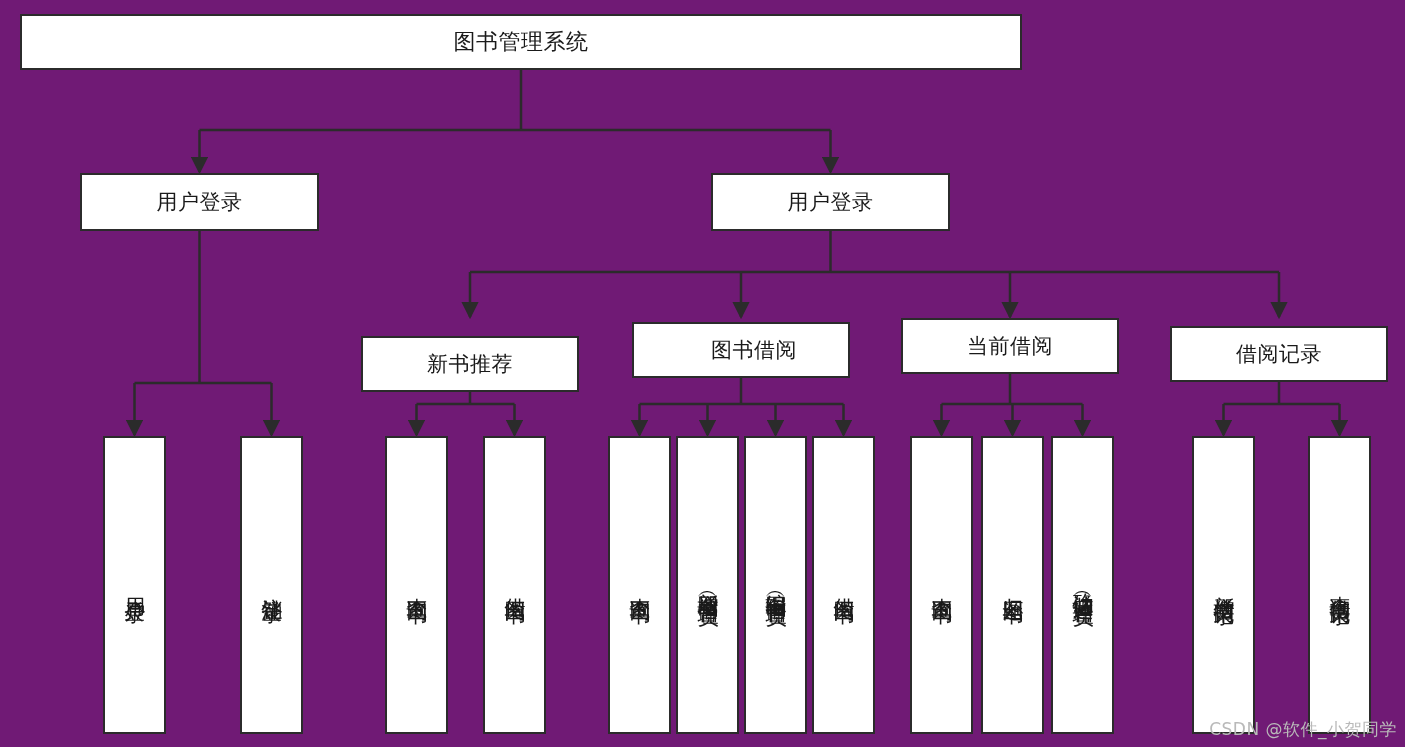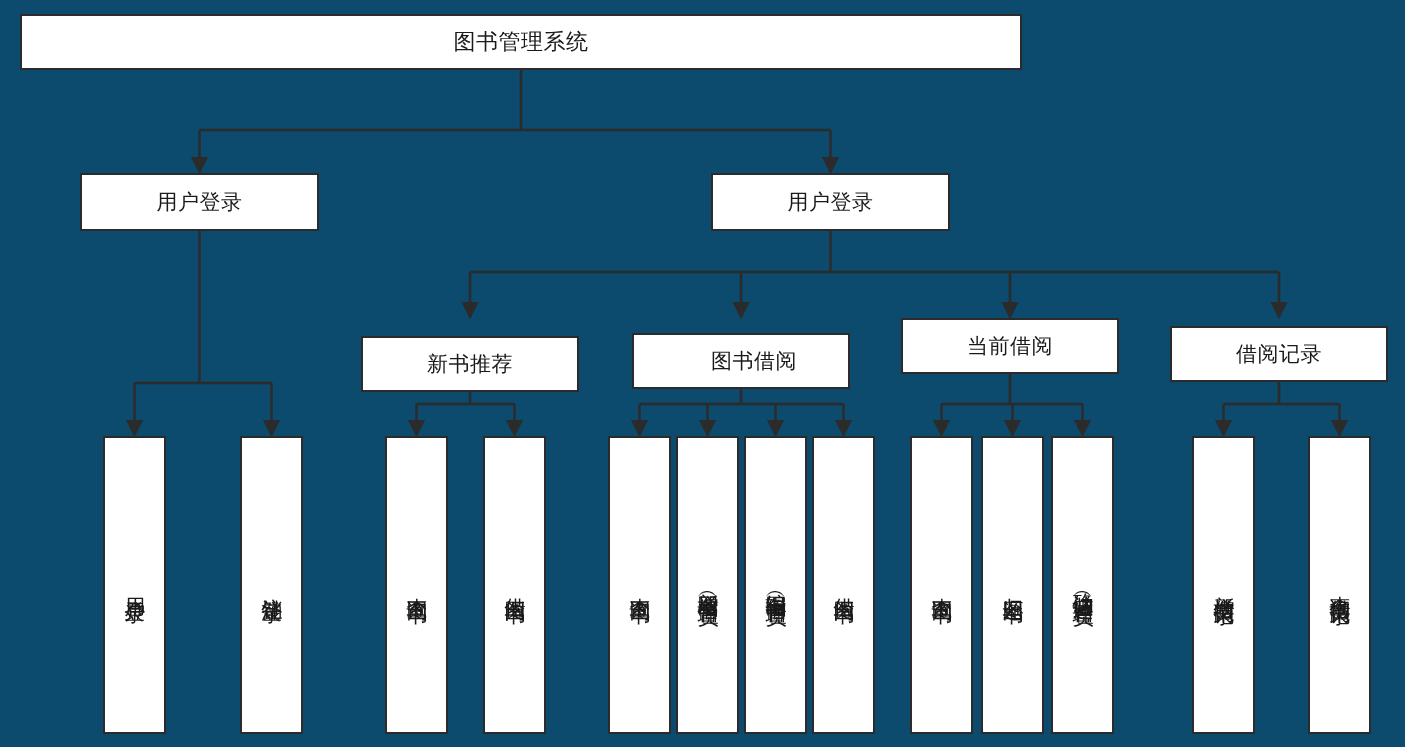--- a/index.html
+++ b/index.html
@@ -8,21 +8,21 @@
     padding: 0;
     background: #ffffff;
   }
   body {
     font-family: "DejaVu Sans", "Liberation Sans", sans-serif;
   }
   #canvas {
     position: relative;
     width: 1405px;
     height: 747px;
-    background: #0c4a6e;
+    background: #701a75;
     overflow: hidden;
   }
   #edges {
     position: absolute;
     left: 0;
     top: 0;
     width: 1405px;
     height: 747px;
     pointer-events: none;
   }
@@ -121,21 +121,21 @@
       </div>
       <div class="node branch" style="left: 80px; top: 173px; width: 239px; height: 58px;">
         <span>用户登录</span>
       </div>
       <div class="node branch" style="left: 711px; top: 173px; width: 239px; height: 58px;">
         <span>用户登录</span>
       </div>
       <div class="node branch" style="left: 361px; top: 336px; width: 218px; height: 56px;">
         <span>新书推荐</span>
       </div>
-      <div class="node branch" style="left: 632px; top: 333px; width: 218px; height: 56px; padding-left: 26px;">
+      <div class="node branch" style="left: 632px; top: 322px; width: 218px; height: 56px; padding-left: 26px;">
         <span>图书借阅</span>
       </div>
       <div class="node branch" style="left: 901px; top: 318px; width: 218px; height: 56px;">
         <span>当前借阅</span>
       </div>
       <div class="node branch" style="left: 1170px; top: 326px; width: 218px; height: 56px;">
         <span>借阅记录</span>
       </div>
       <div class="node leaf" style="left: 103px; top: 436px; width: 63px; height: 298px;">
         <span>用户登录</span>
@@ -171,13 +171,14 @@
         <span>确认归还（管理员）</span>
       </div>
       <div class="node leaf" style="left: 1192px; top: 436px; width: 63px; height: 298px;">
         <span>新增借阅记录</span>
       </div>
       <div class="node leaf" style="left: 1308px; top: 436px; width: 63px; height: 298px;">
         <span>查询借阅记录</span>
       </div>
     </div>
 
+  <div class="watermark">CSDN @软件_小贺同学</div>
 </div>
 
 </body></html>

